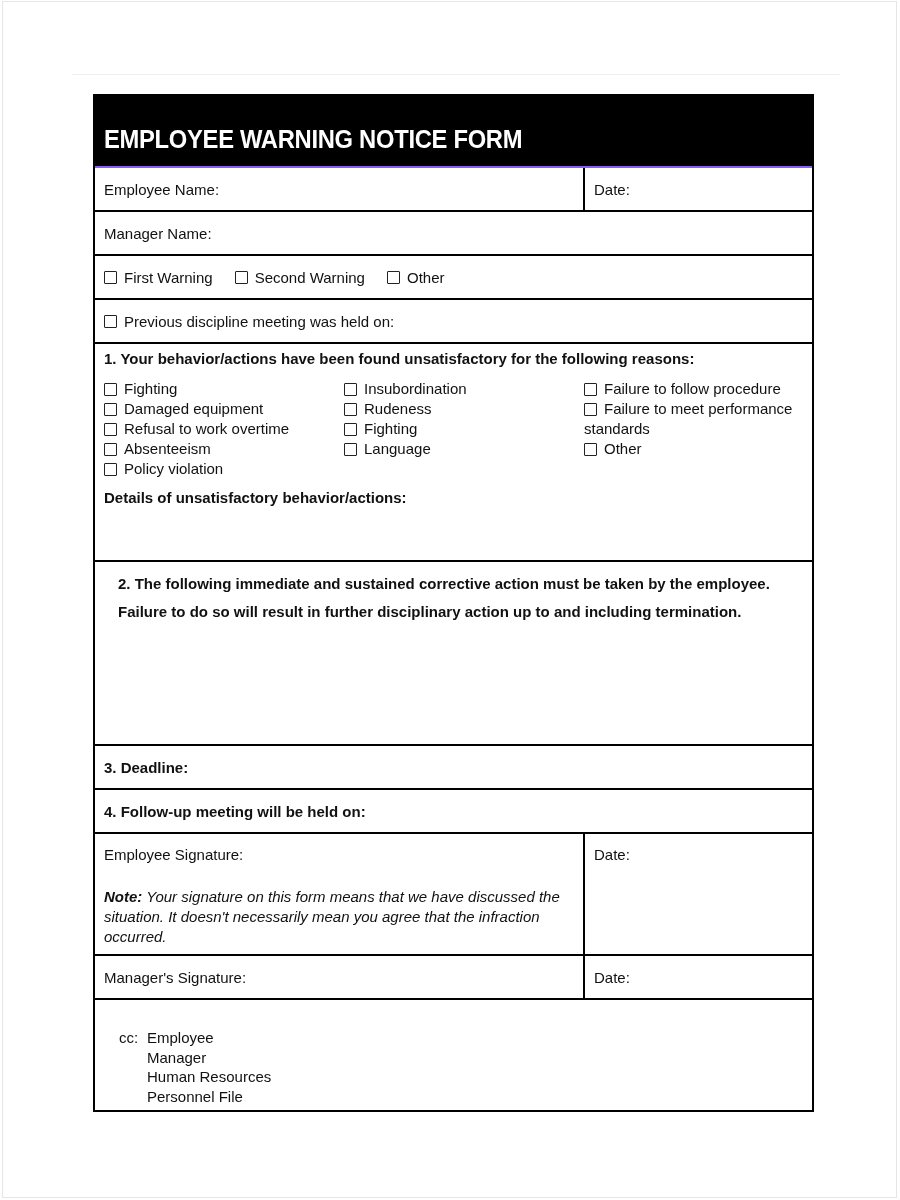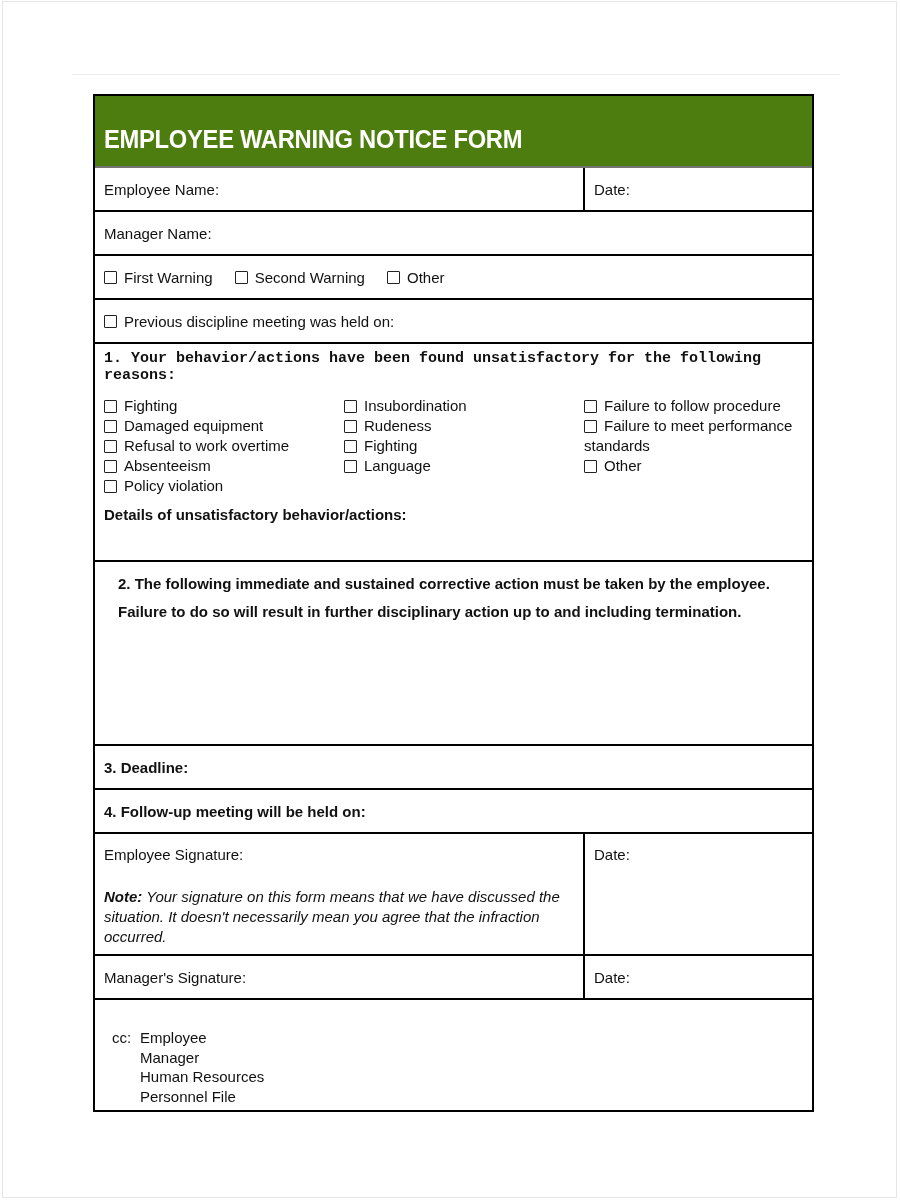--- a/index.html
+++ b/index.html
@@ -1,46 +1,46 @@
 <!DOCTYPE html>
 <html><head>
   <meta charset="utf-8">
   <style>
     html, body { margin: 0; padding: 0; background: #ffffff; }
     body { width: 900px; height: 1200px; position: relative; overflow: hidden;
       font-family: "Liberation Sans", sans-serif; color: #111; }
     .frame { position: absolute; left: 2px; top: 1px; width: 895px; height: 1197px; border: 1px solid #e6e6e6; box-sizing: border-box; }
     .page-line { position: absolute; left: 72px; top: 74px; width: 768px; height: 1px; background: #efefef; }
     .form { position: absolute; left: 93px; top: 94px; width: 721px; box-sizing: border-box; border: 2px solid #000; }
-    .header { background: #4d7c0f; height: 70px; position: relative; border-bottom: 2px solid #737373; }
+    .header { background: #000000; height: 70px; position: relative; border-bottom: 2px solid #8b5cf6; }
     .header h1 { position: absolute; left: 9px; top: 29px; margin: 0; font-size: 25px; font-weight: bold; color: #fff; letter-spacing: -0.3px; transform: scaleX(0.95); transform-origin: left; }
     .row { display: flex; border-bottom: 2px solid #000; box-sizing: border-box; }
     .row:last-child { border-bottom: none; }
     .cell { padding: 0 9px; box-sizing: border-box; font-size: 15px; display: flex; align-items: center; }
     .cell.left { width: 490px; border-right: 2px solid #000; }
     .cell.right { flex: 1; }
     .cell.full { flex: 1; }
     .h41 { height: 44px; }
     .cb { display: inline-block; width: 13px; height: 13px; border: 1px solid #222; box-sizing: border-box; margin-right: 7px; vertical-align: -1px; border-radius: 1px; }
     .opt { display: inline-flex; align-items: center; margin-right: 22px; }
     .bold { font-weight: bold; }
     .sec1 { height: 216px; display: block; padding: 6px 9px; }
-    .sec1 .title { font-weight: bold; font-size: 15px; margin-bottom: 12px; font-family: Liberation Mono, monospace; }
+    .sec1 .title { font-weight: bold; font-size: 15px; margin-bottom: 12px; }
     .cols { display: flex; font-size: 15px; line-height: 20px; }
     .col { box-sizing: border-box; }
     .col1 { width: 240px; } .col2 { width: 240px; } .col3 { flex: 1; }
     .item { display: flex; align-items: center; }
     .details { font-weight: bold; margin-top: 10px; font-size: 15px; }
     .sec2 { height: 182px; display: block; padding: 8px 23px; }
     .sec2 div { font-weight: bold; font-size: 15px; line-height: 28px; }
     .sig { height: 122px; }
     .sig .cell { align-items: flex-start; padding-top: 12px; }
     .sig .left { display: block; }
     .note { margin-top: 24px; font-style: italic; font-size: 15px; line-height: 20px; }
-    .cc { height: 110px; display: block; padding: 28px 9px 0 17px; font-size: 15px; line-height: 19.5px; }
+    .cc { height: 110px; display: block; padding: 28px 9px 0 24px; font-size: 15px; line-height: 19.5px; }
     .cc-row { display: flex; }
     .cc-label { width: 28px; }
   </style>
 </head>
 <body>
 
 <div class="frame"></div>
 <div class="page-line"></div>
 
 <div class="form">

